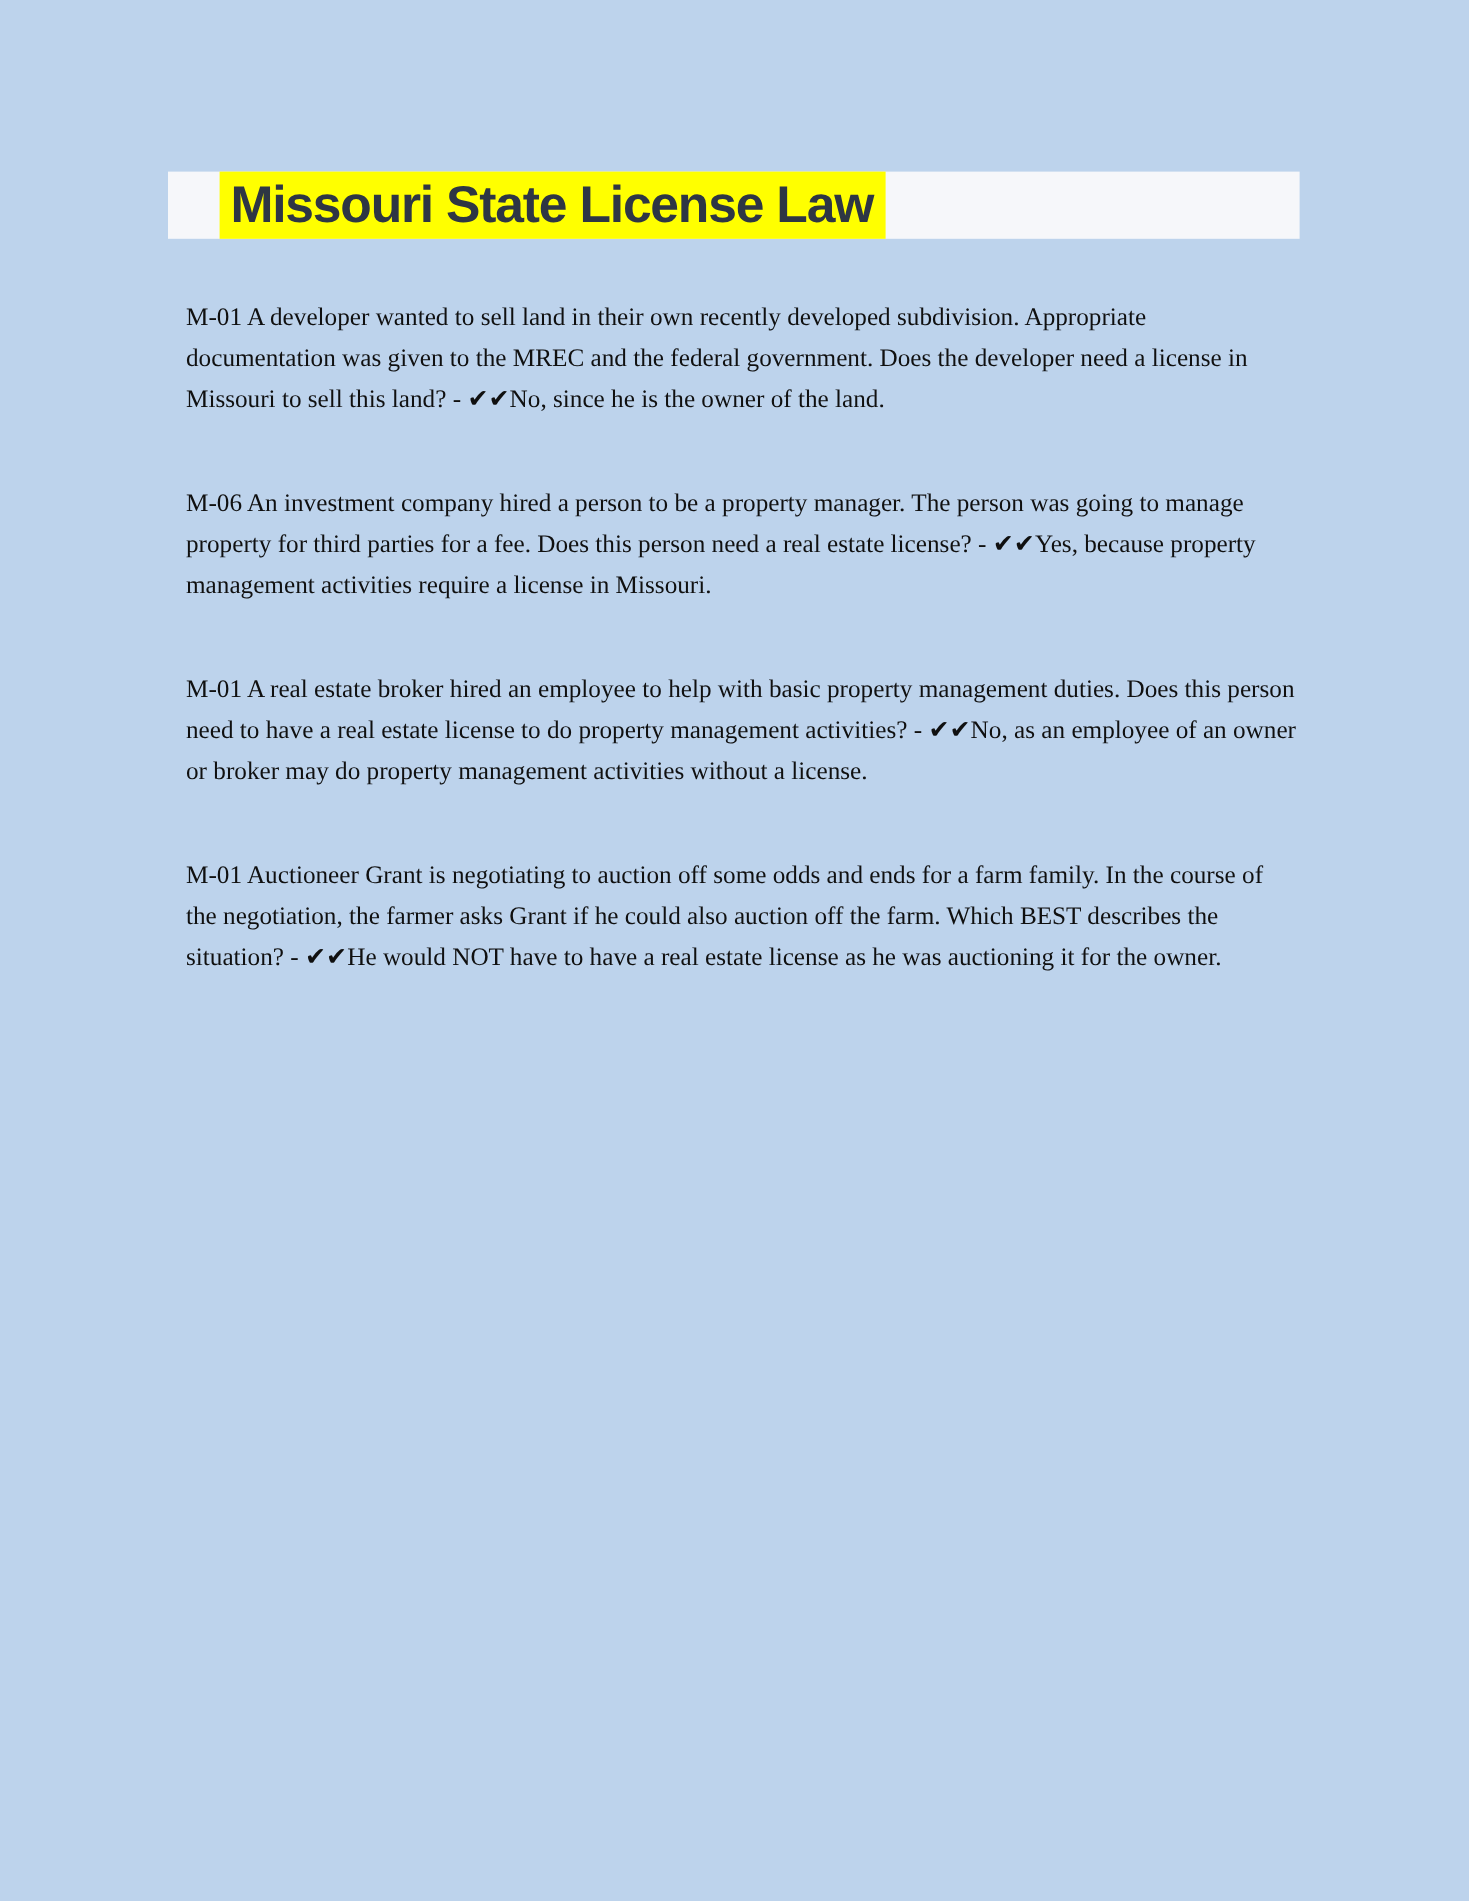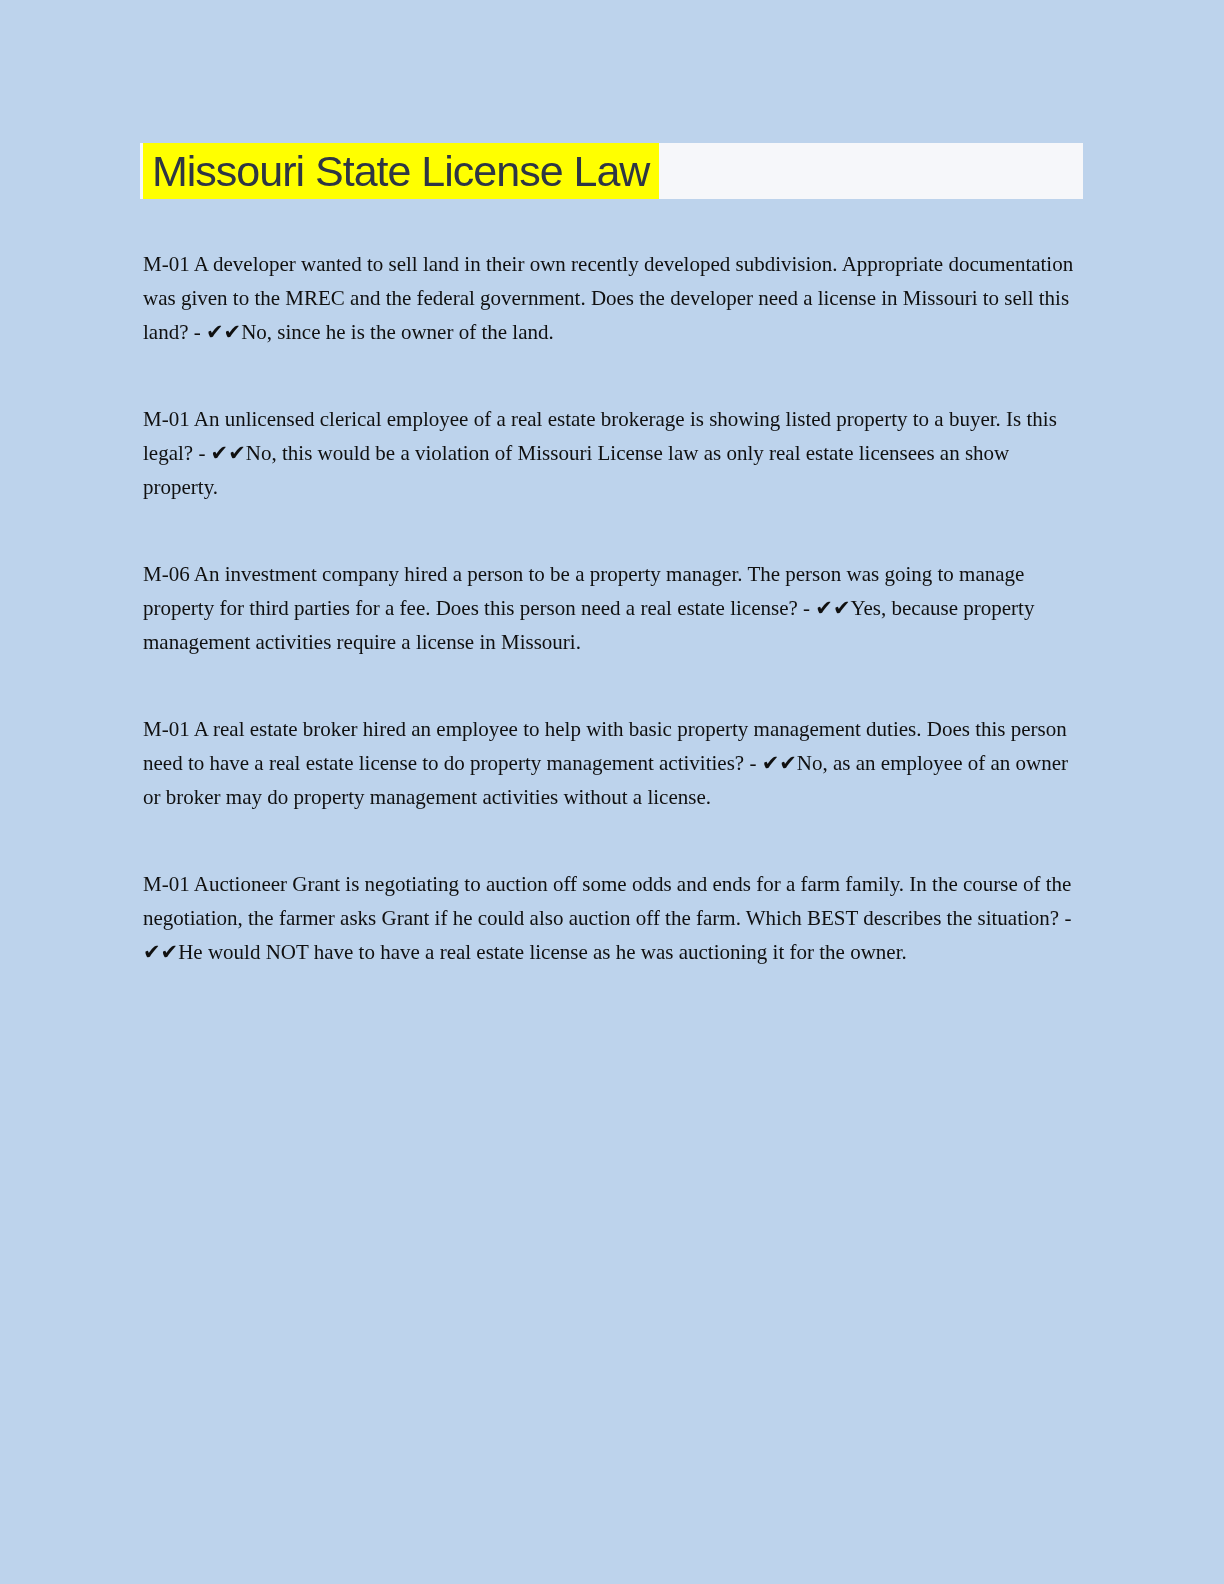--- a/index.html
+++ b/index.html
@@ -36,28 +36,30 @@
     display: flex;
     align-items: stretch;
     padding-left: 3px;
   }
   .title-highlight {
     background: var(--highlight);
     display: inline-flex;
     align-items: center;
     padding: 0 10px 0 9px;
     font-family: "Liberation Sans", sans-serif;
-    font-weight: normal;
+    font-weight: bold;
     font-size: 43px;
     letter-spacing: -1px;
     color: var(--title-color);
     white-space: nowrap;
+    margin-left: 40px;
   }
   .body-text {
     margin-top: 48px;
+    margin-left: 12px;
   }
   .qa {
     font-family: "Liberation Serif", serif;
     font-size: 21px;
     line-height: 34px;
     color: var(--body-color);
     margin: 0 0 53px 0;
     text-align: left;
   }
 </style>
@@ -66,20 +68,19 @@
 
 <div class="page">
   <div class="content">
 
     <div class="title-bar">
       <span class="title-highlight">Missouri State License Law</span>
     </div>
 
     <div class="body-text">
       <p class="qa">M-01 A developer wanted to sell land in their own recently developed subdivision. Appropriate documentation was given to the MREC and the federal government. Does the developer need a license in Missouri to sell this land? - ✔✔No, since he is the owner of the land.</p>
-      <p class="qa">M-01 An unlicensed clerical employee of a real estate brokerage is showing listed property to a buyer. Is this legal? - ✔✔No, this would be a violation of Missouri License law as only real estate licensees an show property.</p>
       <p class="qa">M-06 An investment company hired a person to be a property manager. The person was going to manage property for third parties for a fee. Does this person need a real estate license? - ✔✔Yes, because property management activities require a license in Missouri.</p>
       <p class="qa">M-01 A real estate broker hired an employee to help with basic property management duties. Does this person need to have a real estate license to do property management activities? - ✔✔No, as an employee of an owner or broker may do property management activities without a license.</p>
       <p class="qa">M-01 Auctioneer Grant is negotiating to auction off some odds and ends for a farm family. In the course of the negotiation, the farmer asks Grant if he could also auction off the farm. Which BEST describes the situation? - ✔✔He would NOT have to have a real estate license as he was auctioning it for the owner.</p>
     </div>
 
   </div>
 </div>
 
 </body></html>

